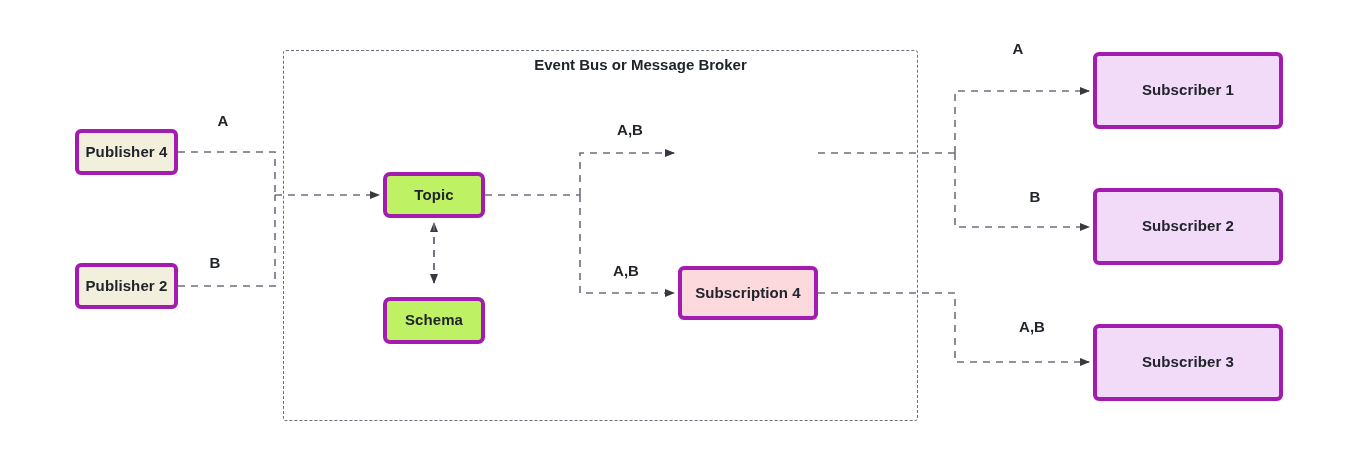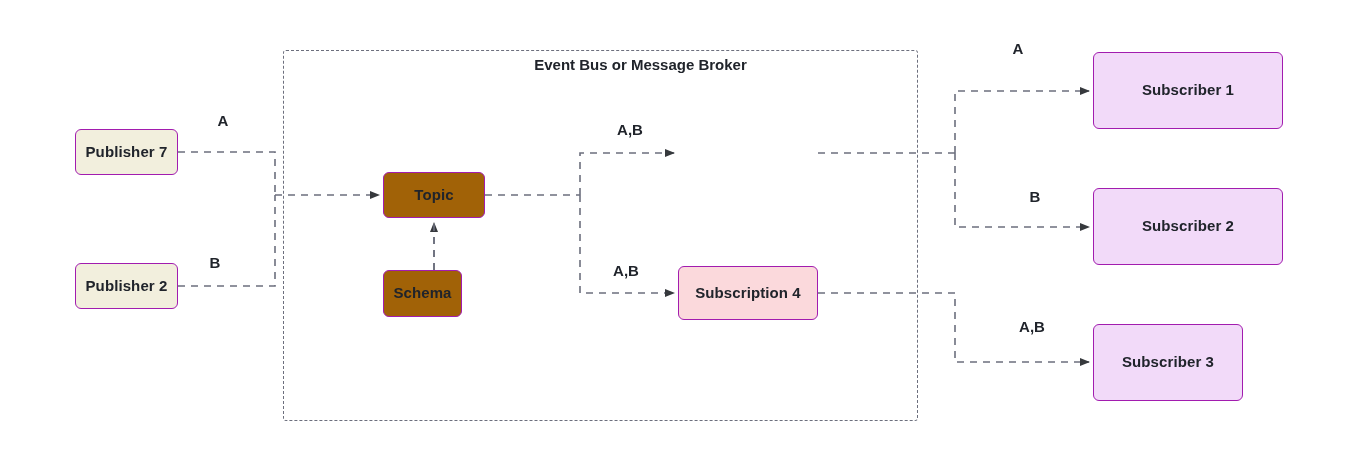--- a/index.html
+++ b/index.html
@@ -25,31 +25,31 @@
     width: 1358px;
     height: 455px;
     pointer-events: none;
   }
   .node {
     position: absolute;
     box-sizing: border-box;
     display: flex;
     align-items: center;
     justify-content: center;
-    border: 1px solid #a21caf;
+    border: 4px solid #a21caf;
     border-radius: 6px;
     font-size: 15px;
     font-weight: bold;
     color: #20242b;
     letter-spacing: 0.1px;
     text-align: center;
     line-height: 1.1;
   }
   .node.publisher  { background: #f2efdd; }
-  .node.topicish   { background: #a16207; }
+  .node.topicish   { background: #bef264; border-radius: 7px; }
   .node.subscription { background: #fbd9dc; }
   .node.subscriber { background: #f2daf9; }
 
   .group-box {
     position: absolute;
     box-sizing: border-box;
     border: 1.6px dashed #6c6f7d;
     border-radius: 3px;
     background: transparent;
   }
@@ -106,44 +106,44 @@
 
       <path d="M434,283 L434,223" marker-end="url(#arrow)"></path>
       <path d="M434,224 L434,283" marker-end="url(#arrow)"></path>
     </g>
   </svg>
 
   <div class="group-box" style="left:283px; top:50px; width:635px; height:371px;"></div>
   <div class="group-title" style="left:283px; top:56px; width:635px;margin-left:40px;">Event Bus or Message Broker</div>
 
   <div class="node publisher" style="left:75px; top:129px; width:103px; height:46px;">
-    <span>Publisher 7</span>
+    <span>Publisher 4</span>
   </div>
   <div class="node publisher" style="left:75px; top:263px; width:103px; height:46px;">
     <span>Publisher 2</span>
   </div>
 
   <div class="node topicish" style="left:383px; top:172px; width:102px; height:46px;">
     <span>Topic</span>
   </div>
-  <div class="node topicish" style="left:383px; top:270px; width:79px; height:47px;justify-content:center;">
+  <div class="node topicish" style="left:383px; top:297px; width:102px; height:47px;justify-content:center;">
     <span>Schema</span>
   </div>
 
   <div class="node subscription" style="left:678px; top:266px; width:140px; height:54px;">
     <span>Subscription 4</span>
   </div>
 
   <div class="node subscriber" style="left:1093px; top:52px; width:190px; height:77px;">
     <span>Subscriber 1</span>
   </div>
   <div class="node subscriber" style="left:1093px; top:188px; width:190px; height:77px;">
     <span>Subscriber 2</span>
   </div>
-  <div class="node subscriber" style="left:1093px; top:324px; width:150px; height:77px;">
+  <div class="node subscriber" style="left:1093px; top:324px; width:190px; height:77px;">
     <span>Subscriber 3</span>
   </div>
 
   <div class="edge-label" style="left:193px; top:112px; width:60px;">A</div>
   <div class="edge-label" style="left:185px; top:254px; width:60px;">B</div>
   <div class="edge-label" style="left:600px; top:121px; width:60px;">A,B</div>
   <div class="edge-label" style="left:596px; top:262px; width:60px;">A,B</div>
   <div class="edge-label" style="left:988px; top:40px; width:60px;">A</div>
   <div class="edge-label" style="left:1005px; top:188px; width:60px;">B</div>
   <div class="edge-label" style="left:1002px; top:318px; width:60px;">A,B</div>

